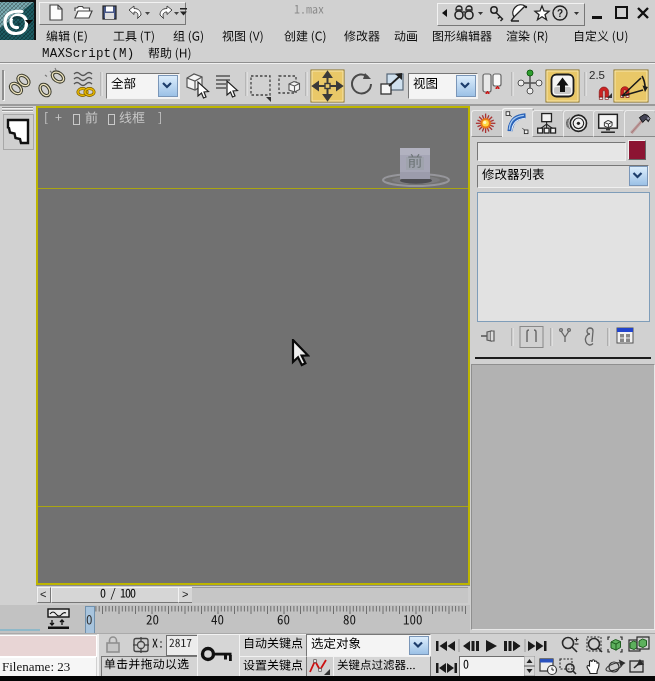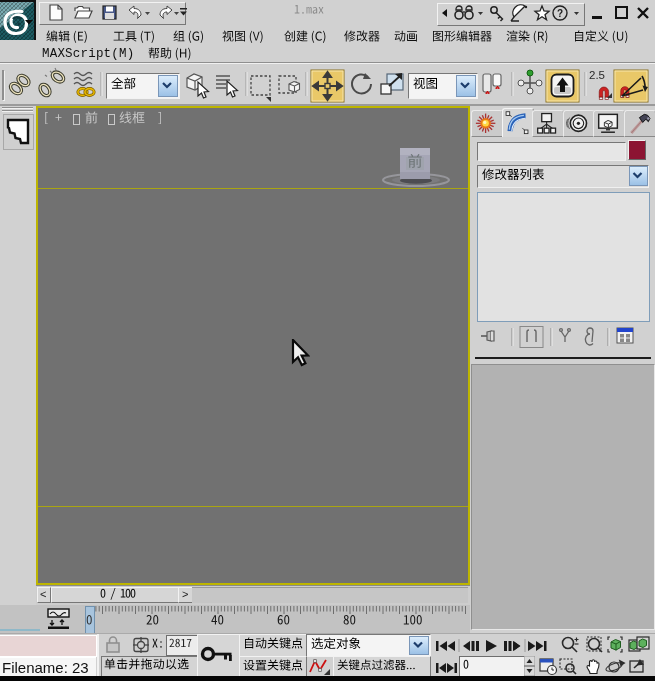--- a/index.html
+++ b/index.html
@@ -596,21 +596,21 @@
       <path d="M0.8 11.4H5.9V10.5H4V2.2H3.1C2.7 2.5 2.1 2.7 1.2 2.8V3.6H2.9V10.5H0.8Z M9.8 11.6C11.3 11.6 12.3 10 12.3 6.7C12.3 3.5 11.3 2 9.8 2C8.2 2 7.2 3.5 7.2 6.7C7.2 10 8.2 11.6 9.8 11.6ZM9.8 10.6C8.9 10.6 8.3 9.5 8.3 6.7C8.3 3.9 8.9 3 9.8 3C10.6 3 11.2 3.9 11.2 6.7C11.2 9.5 10.6 10.6 9.8 10.6Z M16.2 11.6C17.8 11.6 18.8 10 18.8 6.7C18.8 3.5 17.8 2 16.2 2C14.7 2 13.7 3.5 13.7 6.7C13.7 10 14.7 11.6 16.2 11.6ZM16.2 10.6C15.4 10.6 14.8 9.5 14.8 6.7C14.8 3.9 15.4 3 16.2 3C17.1 3 17.7 3.9 17.7 6.7C17.7 9.5 17.1 10.6 16.2 10.6Z" fill="#1a1a1a"></path>
     </svg></div>
 <div class="abs" style="left:85px;top:606px;width:8px;height:26px;background:#a8c4dd;border:1px solid #7191ad"></div>
 <div class="abs" style="left:86px;top:613px;"><svg width="7" height="16" viewBox="0 0 7 16">
       <path d="M3.2 11.6C4.8 11.6 5.8 10 5.8 6.7C5.8 3.5 4.8 2 3.2 2C1.7 2 0.7 3.5 0.7 6.7C0.7 10 1.7 11.6 3.2 11.6ZM3.2 10.6C2.4 10.6 1.8 9.5 1.8 6.7C1.8 3.9 2.4 3 3.2 3C4.1 3 4.7 3.9 4.7 6.7C4.7 9.5 4.1 10.6 3.2 10.6Z" fill="#333"></path>
     </svg></div>
 <div class="abs" style="left:0;top:629px;width:40px;height:2px;background:#8fb8c8"></div>
 <div class="abs" style="left:0;top:633px;width:655px;height:43px;background:#d1d1d1;border-top:1px solid #aaa"></div>
 <div class="abs" style="left:0;top:635px;width:96px;height:20px;background:#e8d5d5;border:1px solid #fff;border-left:none"></div>
 <div class="abs" style="left:0;top:657px;width:96px;height:19px;background:#f6f6f6;border-top:1px solid #fff"></div>
-<div class="abs" style="left:2px;top:659px;font-family:Liberation Sans, sans-serif;font-size:15px;color:#111">Filename: 23</div>
+<div class="abs" style="left:2px;top:659px;font-family:Liberation Serif, serif;font-size:13px;color:#111">Filename: 23</div>
 <div class="abs" style="left:97px;top:634px;width:2px;height:42px;background:#f2f2f2"></div>
 <div class="abs" style="left:101px;top:656px;width:96px;height:19px;background:#d4d4d4;border:1px solid #777;border-right-color:#f0f0f0;border-bottom-color:#f0f0f0"></div>
 <div class="abs" style="left:104px;top:658px;"><svg width="86" height="15" viewBox="0 0 86 15">
       <path d="M2.6 5.2H5.4V6.5H2.6ZM6.3 5.2H9.3V6.5H6.3ZM2.6 3.3H5.4V4.5H2.6ZM6.3 3.3H9.3V4.5H6.3ZM8.4 0.5C8.1 1.1 7.6 1.9 7.2 2.5H4.3L4.8 2.3C4.6 1.8 4 1.1 3.5 0.5L2.8 0.9C3.2 1.4 3.7 2 3.9 2.5H1.7V7.3H5.4V8.4H0.6V9.2H5.4V11.3H6.3V9.2H11.2V8.4H6.3V7.3H10.2V2.5H8.2C8.6 2 9 1.4 9.3 0.8Z M13.9 6.8V10.7H21.3V11.3H22.3V6.8H21.3V9.8H18.6V5.9H23.3V5H18.6V3.2H22.4V2.3H18.6V0.5H17.7V2.3H13.8V3.2H17.7V5H13V5.9H17.7V9.8H14.9V6.8Z M32 3.8V6.3H28.7V6V3.8ZM32.7 0.4C32.5 1.2 32 2.2 31.6 2.9H25.5V3.8H27.8V6V6.3H25V7.2H27.7C27.5 8.5 26.9 9.7 25 10.7C25.2 10.9 25.5 11.2 25.7 11.4C27.8 10.3 28.5 8.8 28.6 7.2H32V11.3H32.9V7.2H35.6V6.3H32.9V3.8H35.2V2.9H32.6C33 2.3 33.4 1.5 33.7 0.7ZM27 0.8C27.5 1.4 28 2.3 28.2 2.9L29.1 2.5C28.8 1.9 28.3 1.1 27.8 0.5Z M38.6 0.5V2.9H37V3.7H38.6V6.3L36.9 6.8L37.2 7.6L38.6 7.2V10.2C38.6 10.4 38.5 10.4 38.3 10.4C38.2 10.4 37.7 10.4 37.2 10.4C37.4 10.7 37.5 11.1 37.5 11.3C38.3 11.3 38.7 11.3 39 11.1C39.3 11 39.4 10.7 39.4 10.2V6.9L40.7 6.5L40.6 5.7L39.4 6.1V3.7H40.6V2.9H39.4V0.5ZM42.5 0.5C42 2 41.3 3.4 40.4 4.3C40.6 4.4 41 4.7 41.1 4.8C41.6 4.3 42 3.7 42.4 2.9H47.8V2.1H42.8C43 1.7 43.1 1.2 43.3 0.7ZM41.9 4.2V6.3L40.7 6.7L41 7.5L41.9 7.1V9.9C41.9 11 42.3 11.2 43.6 11.2C43.9 11.2 46.1 11.2 46.4 11.2C47.5 11.2 47.8 10.8 47.9 9.4C47.7 9.4 47.3 9.3 47.1 9.1C47.1 10.2 47 10.5 46.4 10.5C45.9 10.5 44 10.5 43.6 10.5C42.9 10.5 42.7 10.3 42.7 9.9V6.8L44.1 6.2V9.3H44.9V5.9L46.4 5.4C46.4 6.8 46.3 7.8 46.3 8C46.3 8.2 46.2 8.2 46.1 8.2C45.9 8.2 45.6 8.2 45.4 8.2C45.5 8.4 45.6 8.7 45.6 9C45.9 9 46.3 8.9 46.5 8.9C46.9 8.8 47.1 8.6 47.1 8.2C47.1 7.8 47.1 6.3 47.1 4.7L47.2 4.6L46.6 4.3L46.5 4.4L46.4 4.5L44.9 5.1V3.3H44.1V5.4L42.7 5.9V4.2Z M49.9 1.4V2.2H54.4V1.4ZM56.5 0.7C56.5 1.5 56.5 2.4 56.5 3.2H54.8V4H56.4C56.3 6.7 55.8 9.2 54.2 10.7C54.4 10.8 54.7 11.1 54.9 11.3C56.6 9.7 57.1 7 57.3 4H59.1C58.9 8.2 58.8 9.8 58.5 10.2C58.3 10.3 58.2 10.3 58 10.3C57.8 10.3 57.1 10.3 56.5 10.3C56.6 10.5 56.7 10.9 56.7 11.1C57.4 11.2 58 11.2 58.4 11.2C58.8 11.1 59 11 59.2 10.7C59.6 10.2 59.8 8.5 60 3.6C60 3.5 60 3.2 60 3.2H57.3C57.4 2.4 57.4 1.5 57.4 0.7ZM49.9 9.9 49.9 9.9V9.9C50.1 9.7 50.6 9.6 53.8 8.8L54.1 9.6L54.8 9.4C54.6 8.5 54.1 7.1 53.6 6.1L52.9 6.3C53.1 6.8 53.4 7.5 53.6 8.1L50.8 8.7C51.2 7.6 51.7 6.3 52 5.1H54.6V4.2H49.4V5.1H51.1C50.8 6.4 50.3 7.8 50.1 8.2C49.9 8.7 49.8 9 49.6 9.1C49.7 9.3 49.8 9.7 49.9 9.9Z M65.4 2C66.1 2.8 66.9 4 67.2 4.8L68 4.3C67.6 3.6 66.9 2.4 66.2 1.6ZM70 0.9C69.7 6.2 68.9 9.1 65.1 10.6C65.3 10.8 65.6 11.2 65.8 11.4C67.4 10.7 68.5 9.7 69.2 8.5C70.2 9.4 71.1 10.5 71.6 11.3L72.4 10.7C71.8 9.9 70.7 8.6 69.6 7.7C70.4 6 70.8 3.8 70.9 1ZM62.7 10.1C63 9.9 63.4 9.6 66.8 8C66.7 7.8 66.6 7.4 66.6 7.2L63.8 8.4V1.4H62.9V8.3C62.9 8.9 62.4 9.3 62.2 9.4C62.3 9.6 62.6 9.9 62.7 10.1Z M73.9 1.4C74.6 1.9 75.4 2.8 75.7 3.3L76.5 2.8C76.1 2.2 75.3 1.4 74.6 0.9ZM78.5 0.8C78.2 1.9 77.7 2.9 77 3.6C77.3 3.7 77.6 4 77.8 4.1C78.1 3.8 78.3 3.3 78.6 2.9H80.3V4.6H77V5.4H79.1C78.9 6.9 78.4 8.1 76.7 8.7C76.8 8.8 77.1 9.2 77.2 9.4C79.2 8.6 79.8 7.3 80 5.4H81.2V8.1C81.2 9 81.4 9.3 82.3 9.3C82.5 9.3 83.3 9.3 83.5 9.3C84.2 9.3 84.4 8.9 84.5 7.4C84.3 7.4 83.9 7.2 83.7 7.1C83.7 8.3 83.7 8.5 83.4 8.5C83.2 8.5 82.5 8.5 82.4 8.5C82.1 8.5 82.1 8.4 82.1 8.1V5.4H84.4V4.6H81.2V2.9H83.9V2.1H81.2V0.5H80.3V2.1H78.9C79.1 1.8 79.2 1.4 79.3 1ZM76.2 5H73.9V5.8H75.3V9.4C74.8 9.6 74.3 10.1 73.7 10.6L74.3 11.3C75 10.6 75.6 10 76.1 10C76.3 10 76.7 10.3 77.2 10.6C77.9 11.1 78.9 11.2 80.3 11.2C81.4 11.2 83.4 11.1 84.4 11.1C84.4 10.8 84.5 10.4 84.6 10.1C83.4 10.3 81.6 10.3 80.3 10.3C79 10.3 78 10.3 77.3 9.8C76.8 9.5 76.5 9.2 76.2 9.2Z" fill="#000"></path>
     </svg></div>
 <svg class="abs" style="left:103px;top:635px" width="95" height="20" viewBox="0 0 95 20">
 <g stroke="#909090" fill="none" stroke-width="1.6">
 <rect x="4" y="8" width="12" height="9" fill="#c6c6c6"></rect>
 <path d="M6.5 8 v-2.5 a3.5 3.5 0 0 1 7 0 V8"></path>
 </g>

